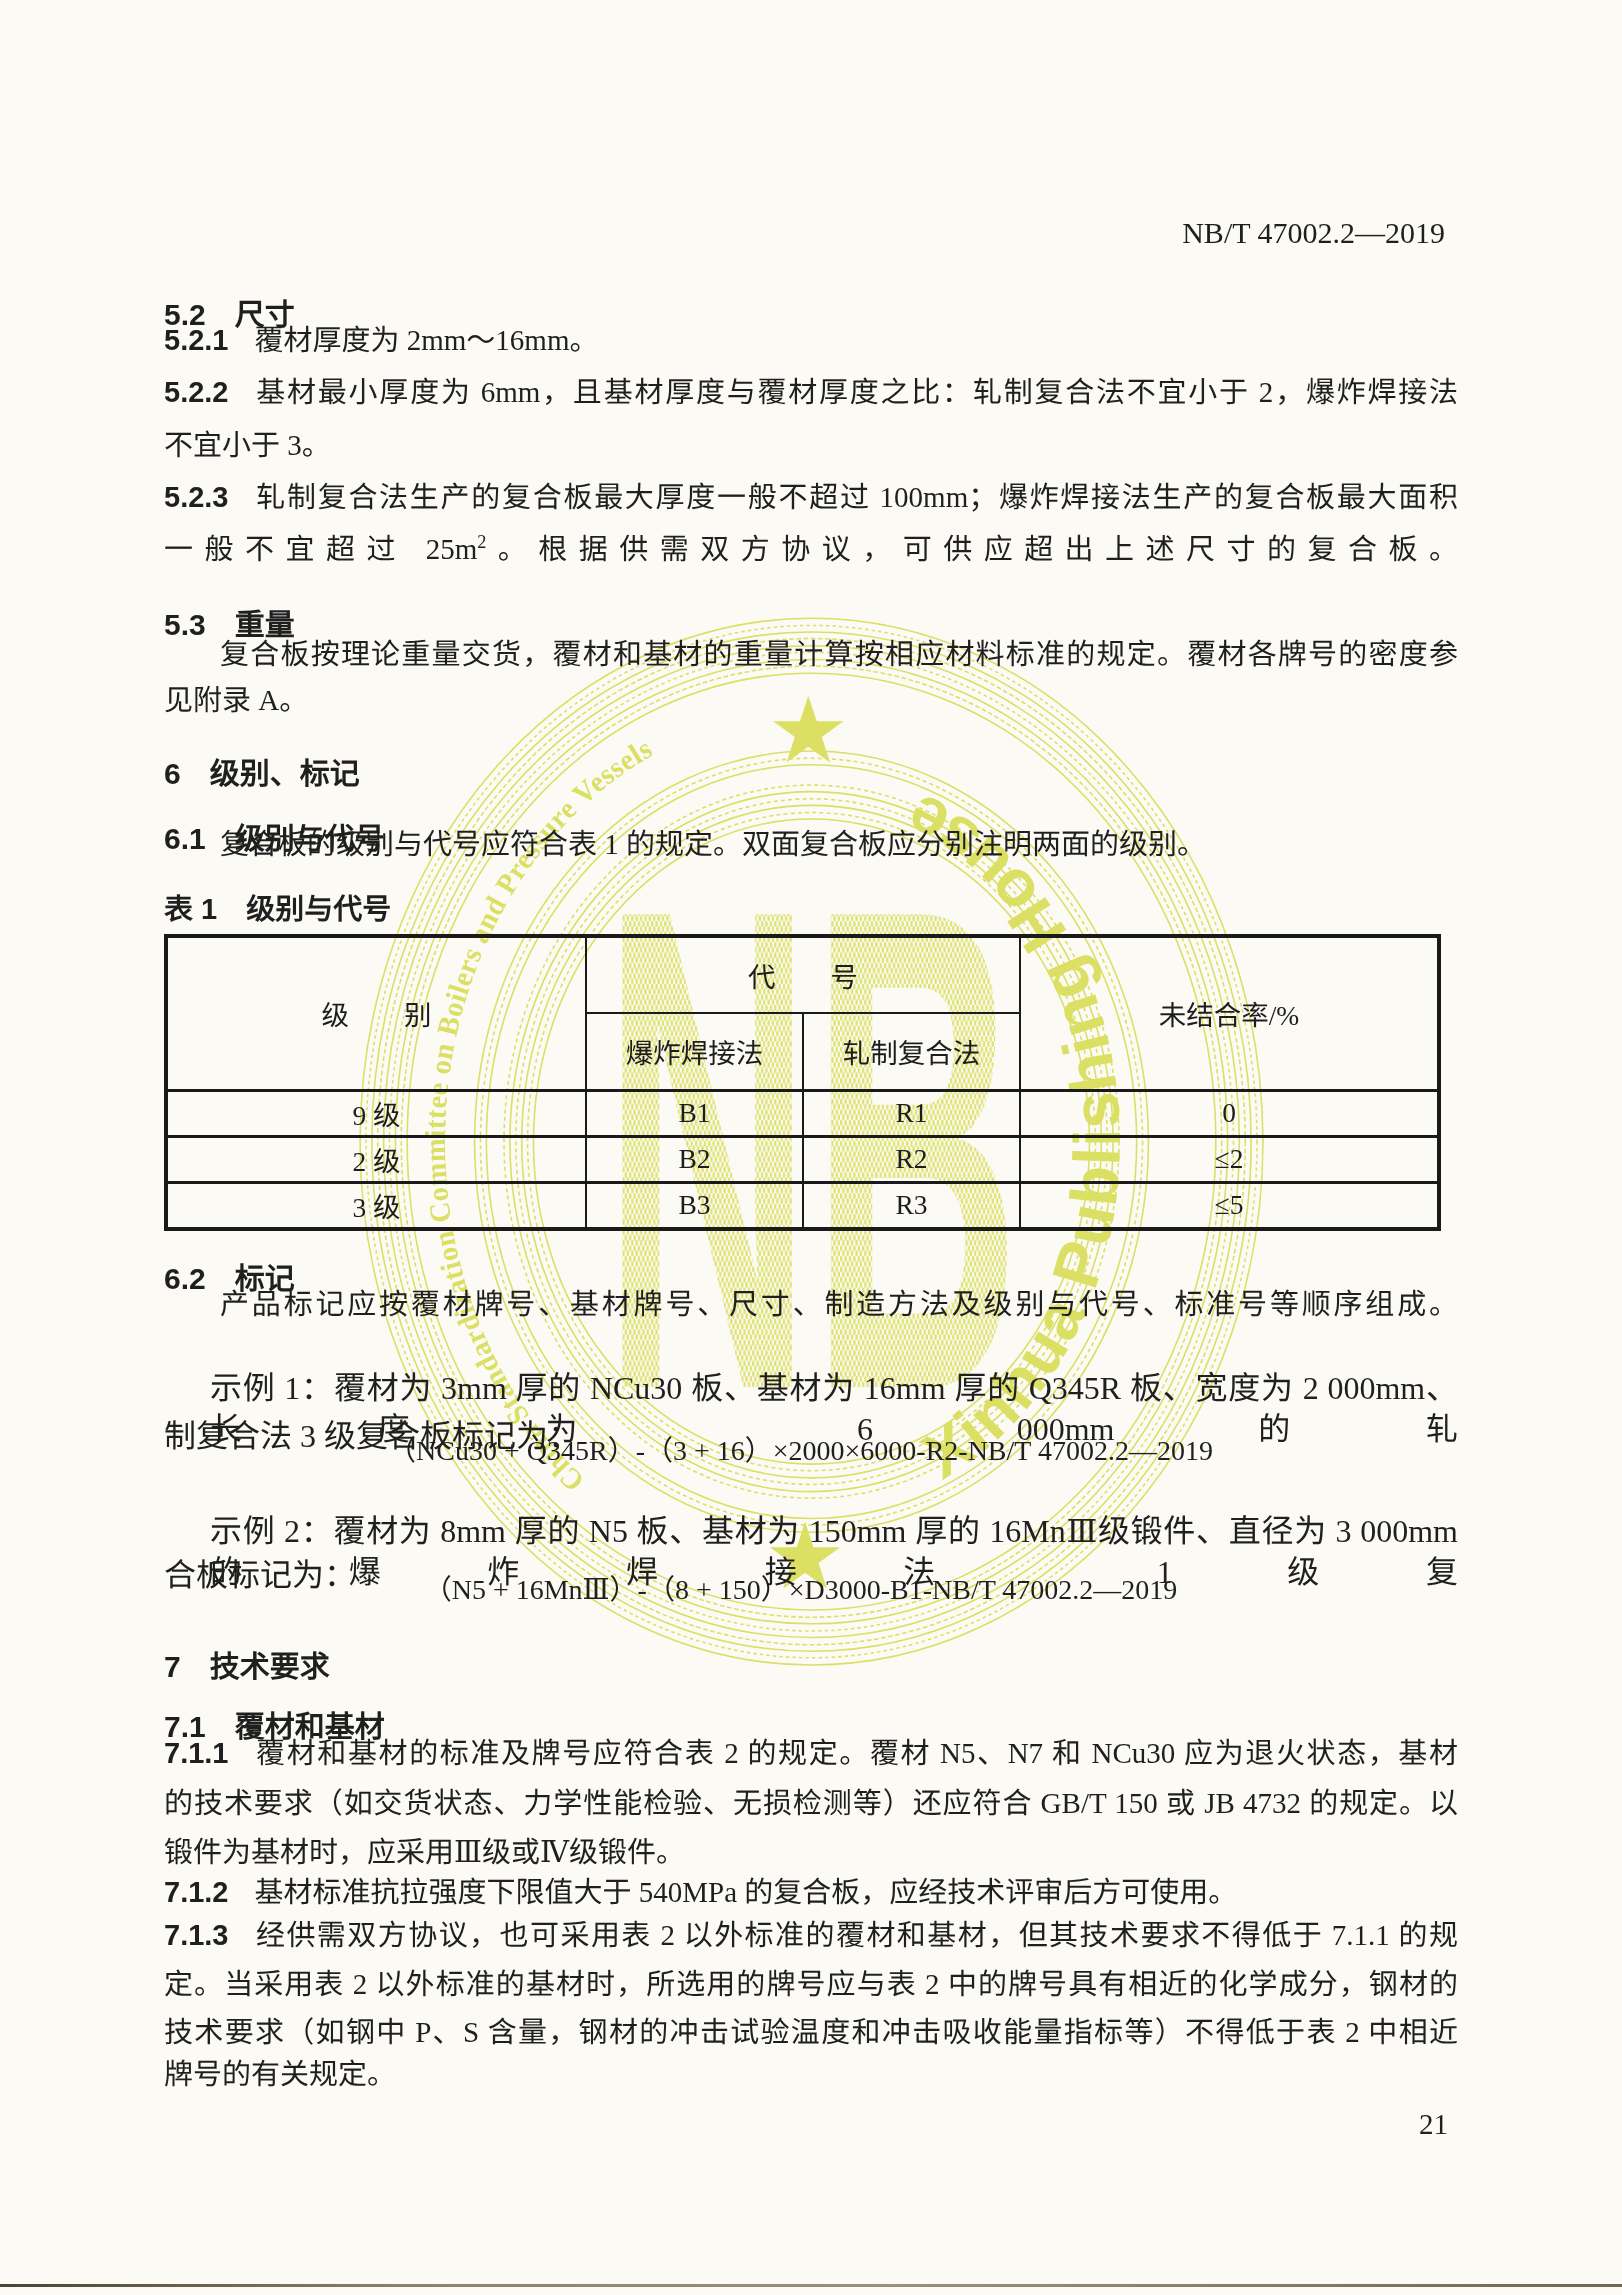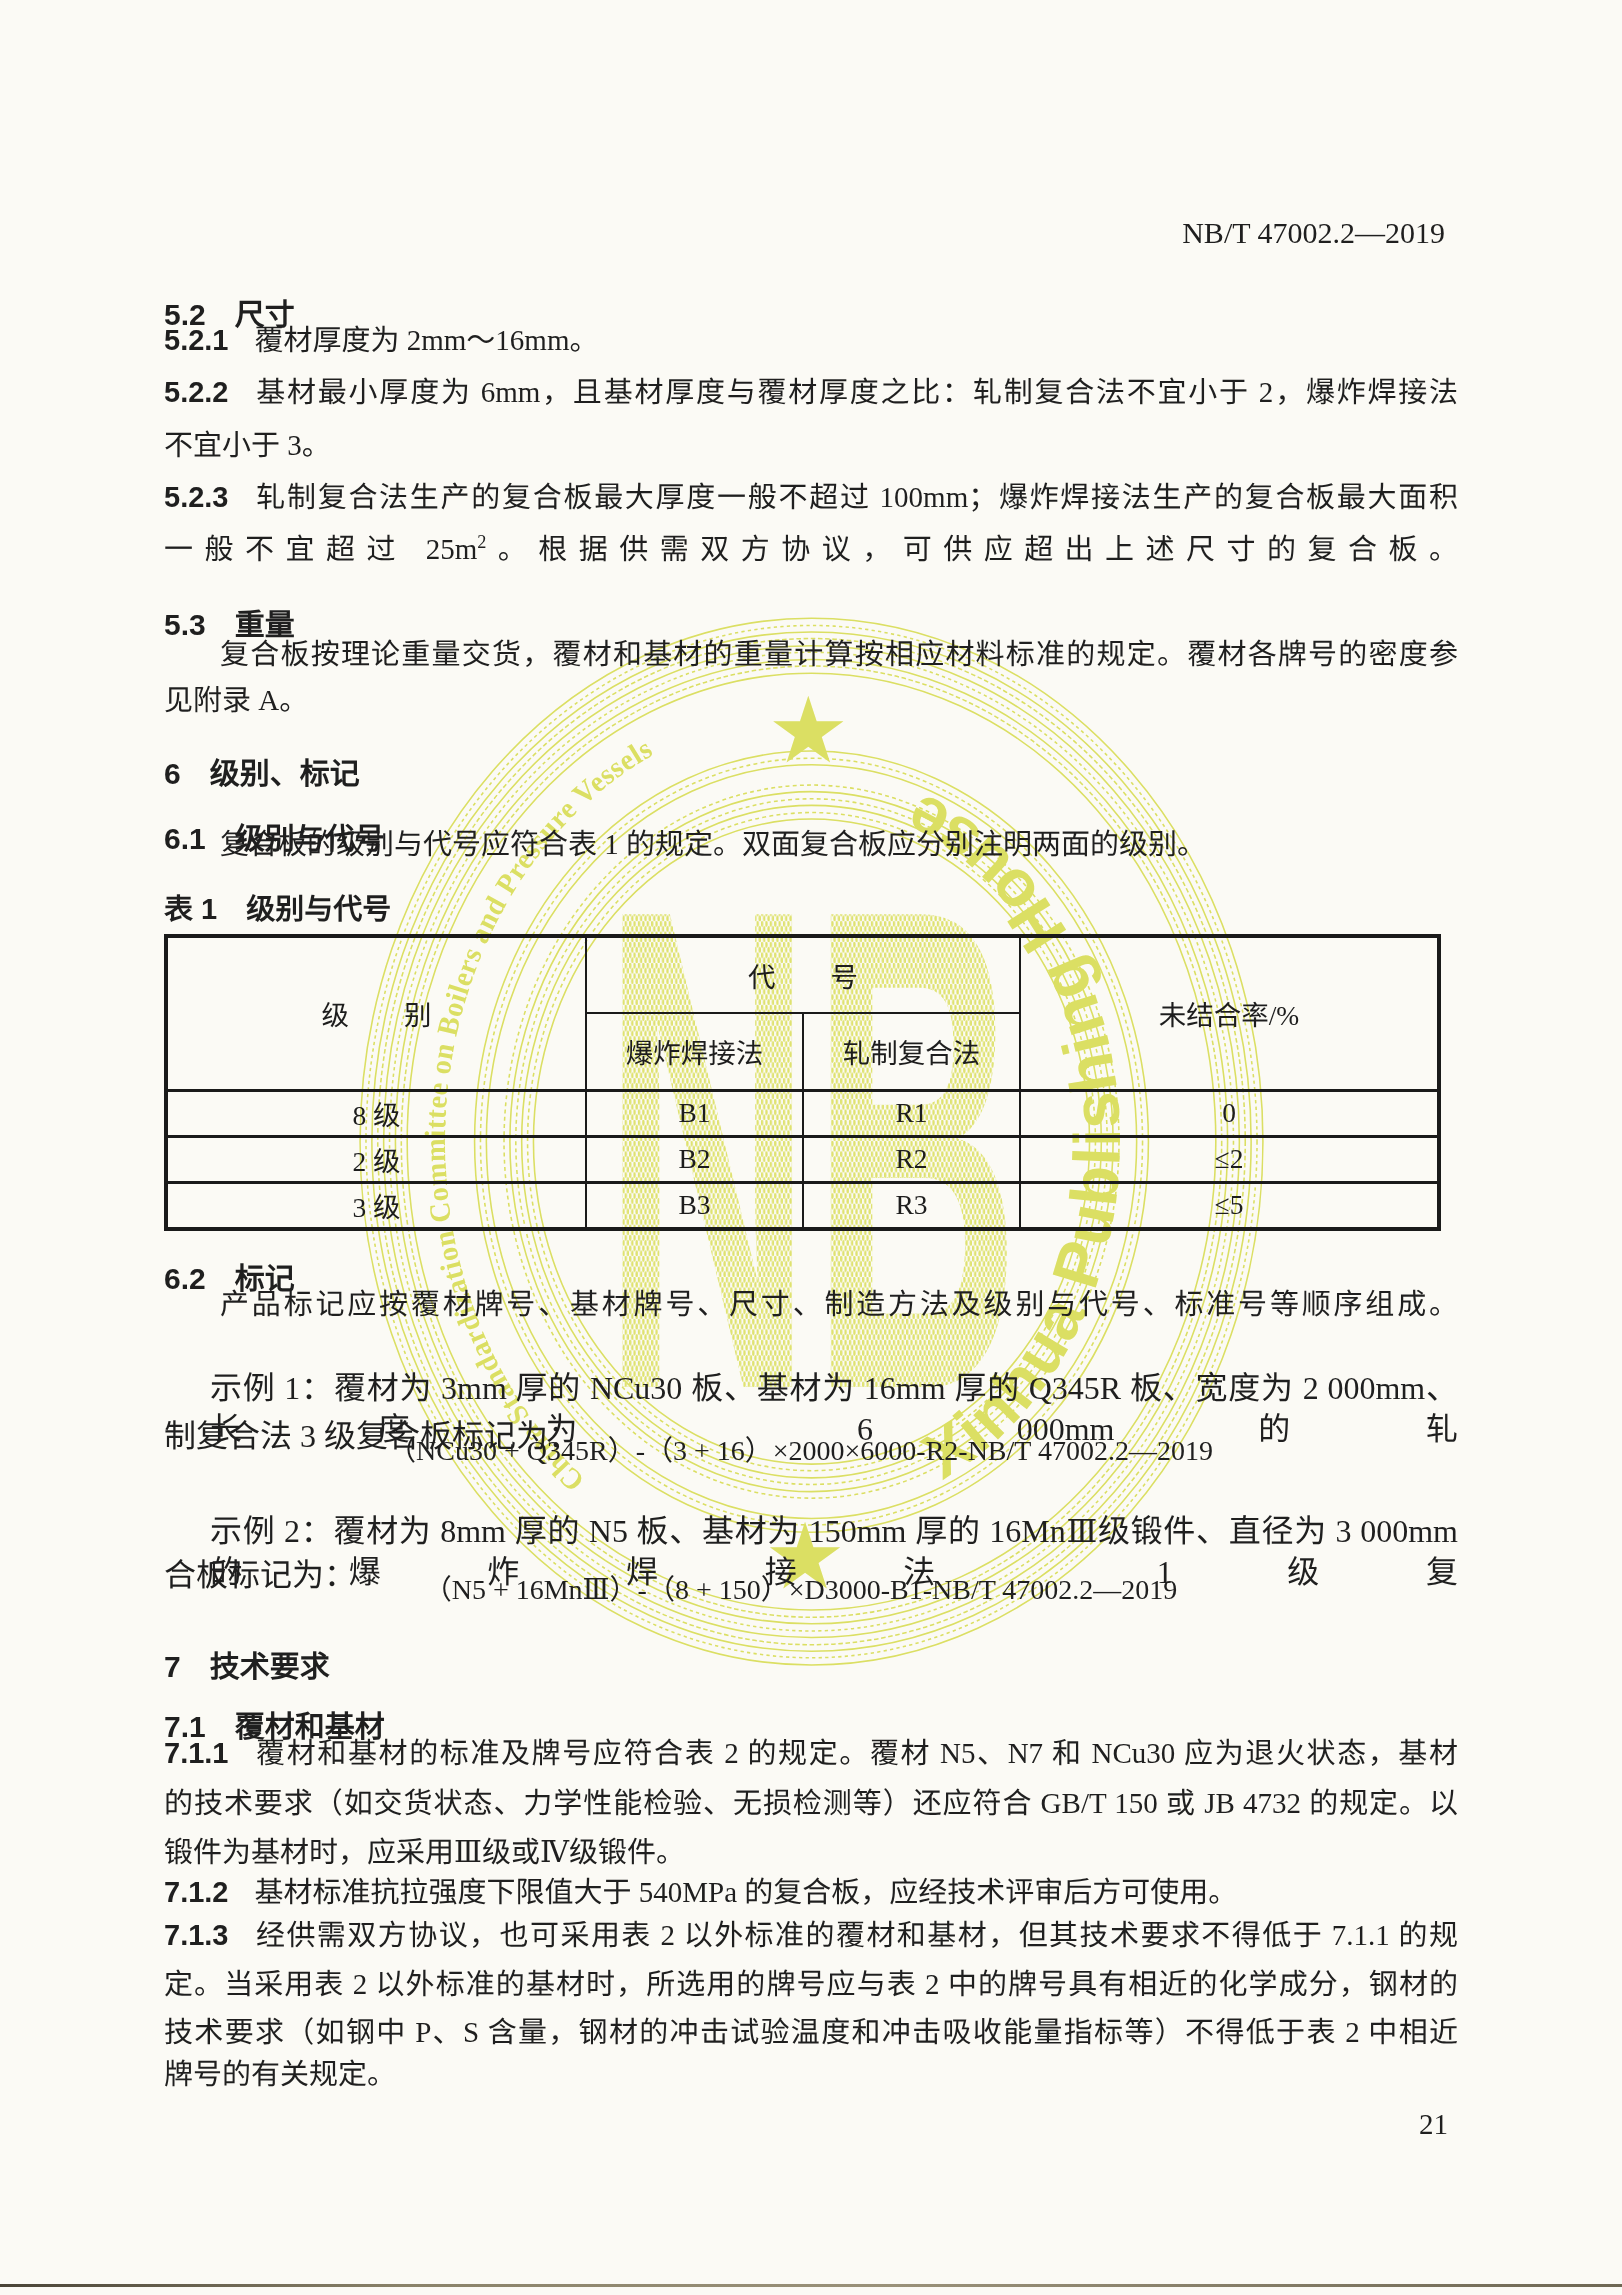--- a/index.html
+++ b/index.html
@@ -133,21 +133,21 @@
           <tr class="hr1" style="height:77px">
         <td rowspan="2" class="hdrsep">级　　别</td>
         <td colspan="2">代　　号</td>
         <td rowspan="2" class="hdrsep">未结合率/%</td>
       </tr>
       <tr style="height:77px">
         <td class="hdrsep">爆炸焊接法</td>
         <td class="hdrsep">轧制复合法</td>
       </tr>
       <tr class="dr" style="height:46px">
-        <td>8 级</td>
+        <td>9 级</td>
         <td>B1</td>
         <td>R1</td>
         <td>0</td>
       </tr>
       <tr class="dr" style="height:46px">
         <td>2 级</td>
         <td>B2</td>
         <td>R2</td>
         <td>≤2</td>
       </tr>

